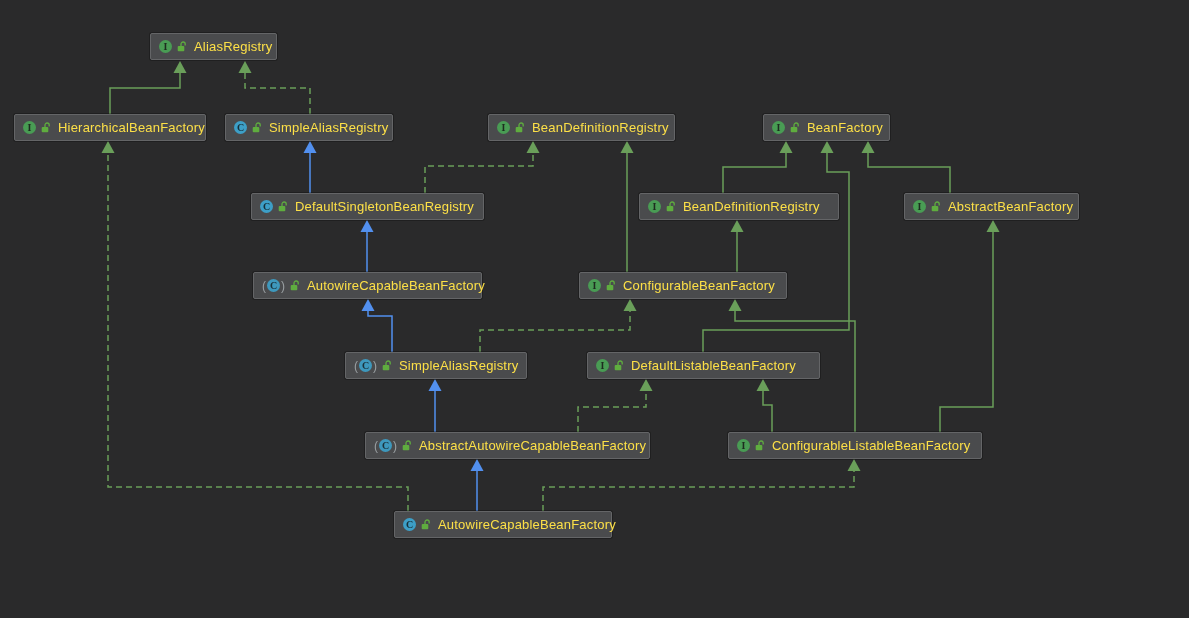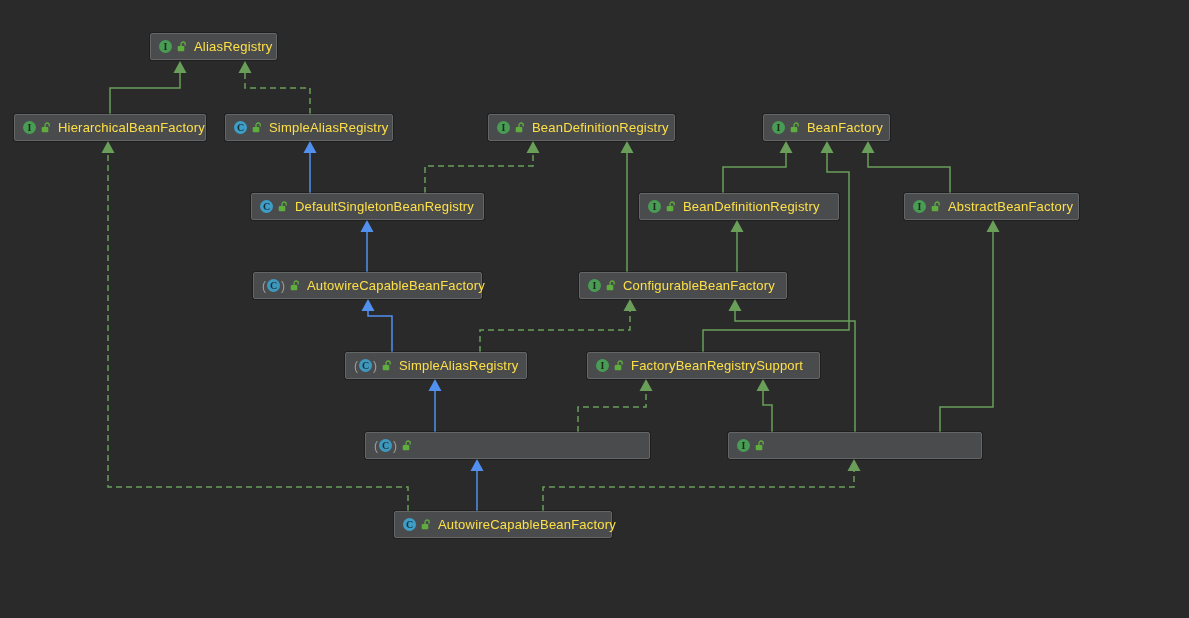--- a/index.html
+++ b/index.html
@@ -189,39 +189,41 @@
         <rect x="0.7" y="4.9" width="6.6" height="5.4" rx="1" fill="#5fad3f"></rect>
       </svg>
       <span class="label">SimpleAliasRegistry</span>
     </div>
     <div class="node" style="left: 587px; top: 352px; width: 233px;">
       <span class="circle i">I</span>
       <svg class="lock" width="11" height="11" viewBox="0 0 11 11">
         <path d="M4,5.2 V3.1 A2.1,2.1 0 0 1 8.2,3.1 V4.5" fill="none" stroke="#5fad3f" stroke-width="1.3"></path>
         <rect x="0.7" y="4.9" width="6.6" height="5.4" rx="1" fill="#5fad3f"></rect>
       </svg>
-      <span class="label">FactoryBeanRegistrySupport</span>
+      <span class="label">DefaultListableBeanFactory</span>
     </div>
     <div class="node" style="left: 365px; top: 432px; width: 285px;">
       <span class="abs-wrap">
         <i class="paren">(</i>
         <span class="circle c">C</span>
         <i class="paren">)</i>
       </span>
       <svg class="lock" width="11" height="11" viewBox="0 0 11 11">
         <path d="M4,5.2 V3.1 A2.1,2.1 0 0 1 8.2,3.1 V4.5" fill="none" stroke="#5fad3f" stroke-width="1.3"></path>
         <rect x="0.7" y="4.9" width="6.6" height="5.4" rx="1" fill="#5fad3f"></rect>
       </svg>
+      <span class="label">AbstractAutowireCapableBeanFactory</span>
     </div>
     <div class="node" style="left: 728px; top: 432px; width: 254px;">
       <span class="circle i">I</span>
       <svg class="lock" width="11" height="11" viewBox="0 0 11 11">
         <path d="M4,5.2 V3.1 A2.1,2.1 0 0 1 8.2,3.1 V4.5" fill="none" stroke="#5fad3f" stroke-width="1.3"></path>
         <rect x="0.7" y="4.9" width="6.6" height="5.4" rx="1" fill="#5fad3f"></rect>
       </svg>
+      <span class="label">ConfigurableListableBeanFactory</span>
     </div>
     <div class="node" style="left: 394px; top: 511px; width: 218px;">
       <span class="circle c">C</span>
       <svg class="lock" width="11" height="11" viewBox="0 0 11 11">
         <path d="M4,5.2 V3.1 A2.1,2.1 0 0 1 8.2,3.1 V4.5" fill="none" stroke="#5fad3f" stroke-width="1.3"></path>
         <rect x="0.7" y="4.9" width="6.6" height="5.4" rx="1" fill="#5fad3f"></rect>
       </svg>
       <span class="label">AutowireCapableBeanFactory</span>
     </div>
   </div>

